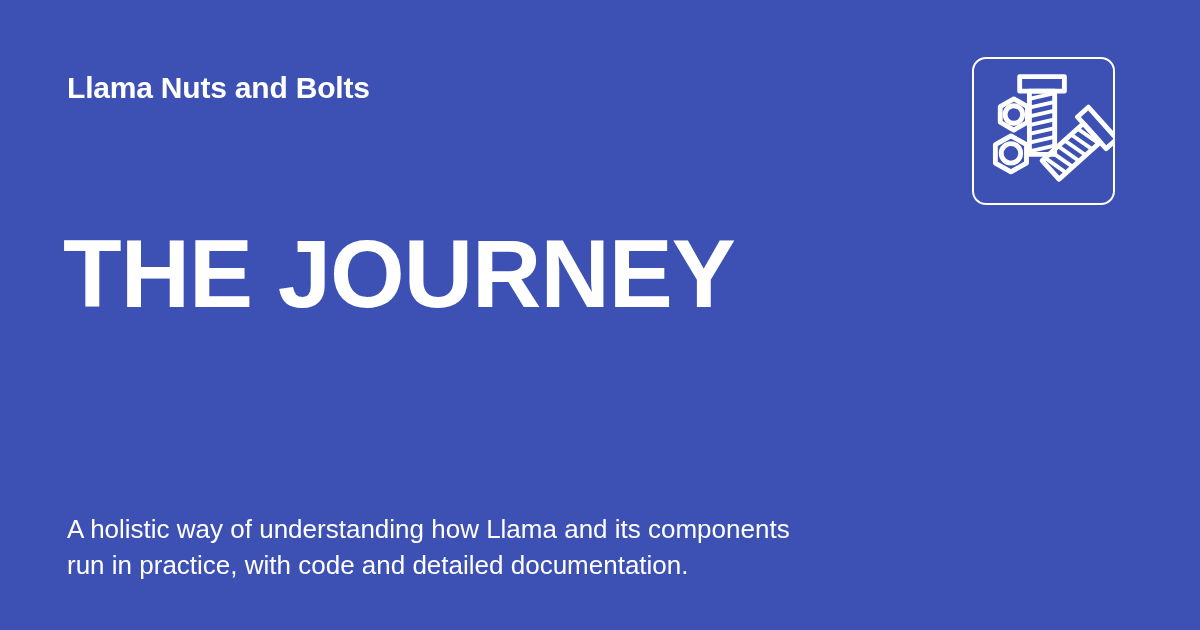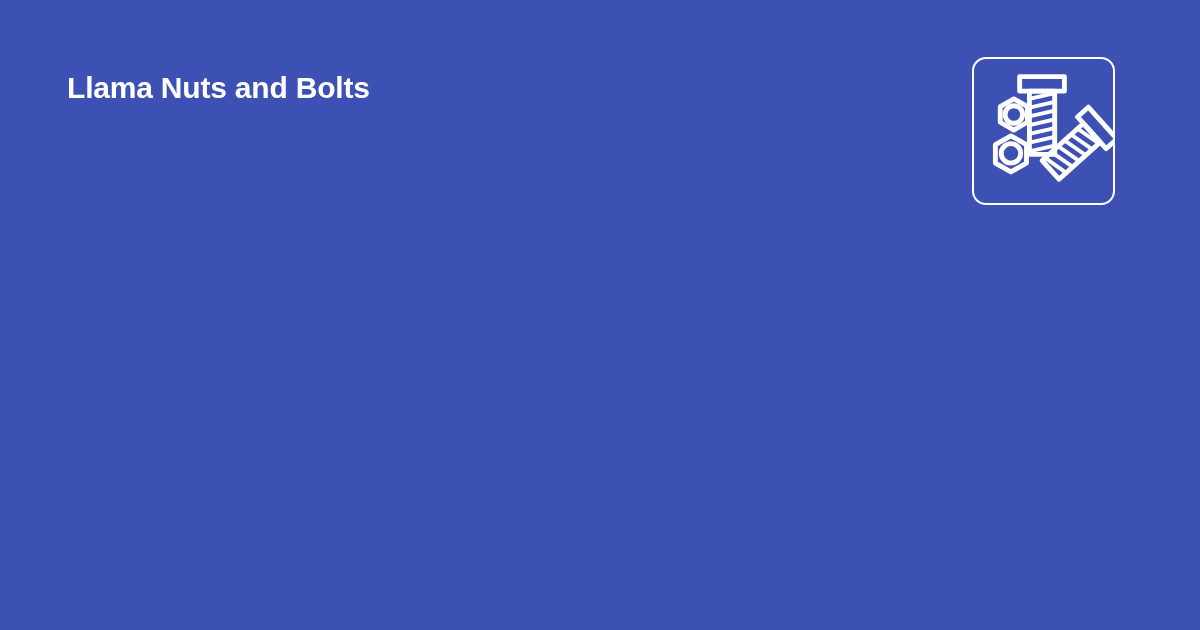--- a/index.html
+++ b/index.html
@@ -81,21 +81,26 @@
     height: 100%;
   }
 </style>
 </head>
 <body>
 
 <div id="banner">
 
   <div id="eyebrow">Llama Nuts and Bolts</div>
 
+  <h1 id="main-title">THE JOURNEY</h1>
 
+  <div id="subtitle">
+    <span class="sub-line">A holistic way of understanding how Llama and its components</span>
+    <span class="sub-line">run in practice, with code and detailed documentation.</span>
+  </div>
 
   <div id="logo-frame">
     <svg viewBox="0 0 143 148" xmlns="http://www.w3.org/2000/svg">
       <g fill="none" stroke="#ffffff" stroke-width="5" stroke-linejoin="round" stroke-linecap="round">
 
         <g>
           <polygon points="27,49 41,41 55,49 55,65 41,73 27,65"></polygon>
           <circle cx="41" cy="57" r="9"></circle>
         </g>
 

